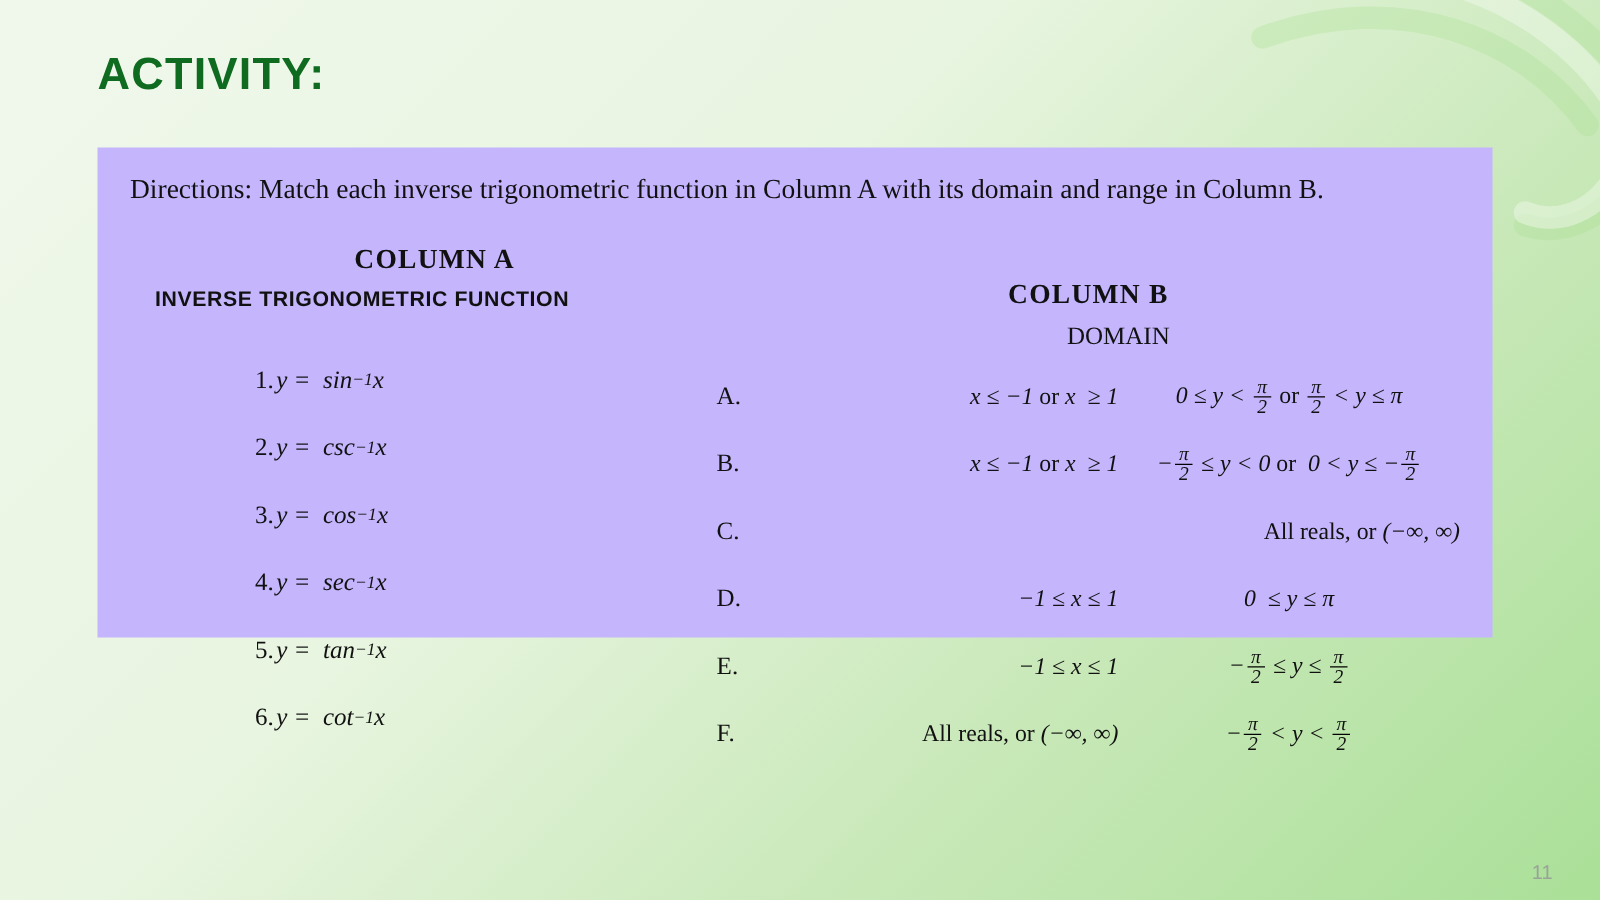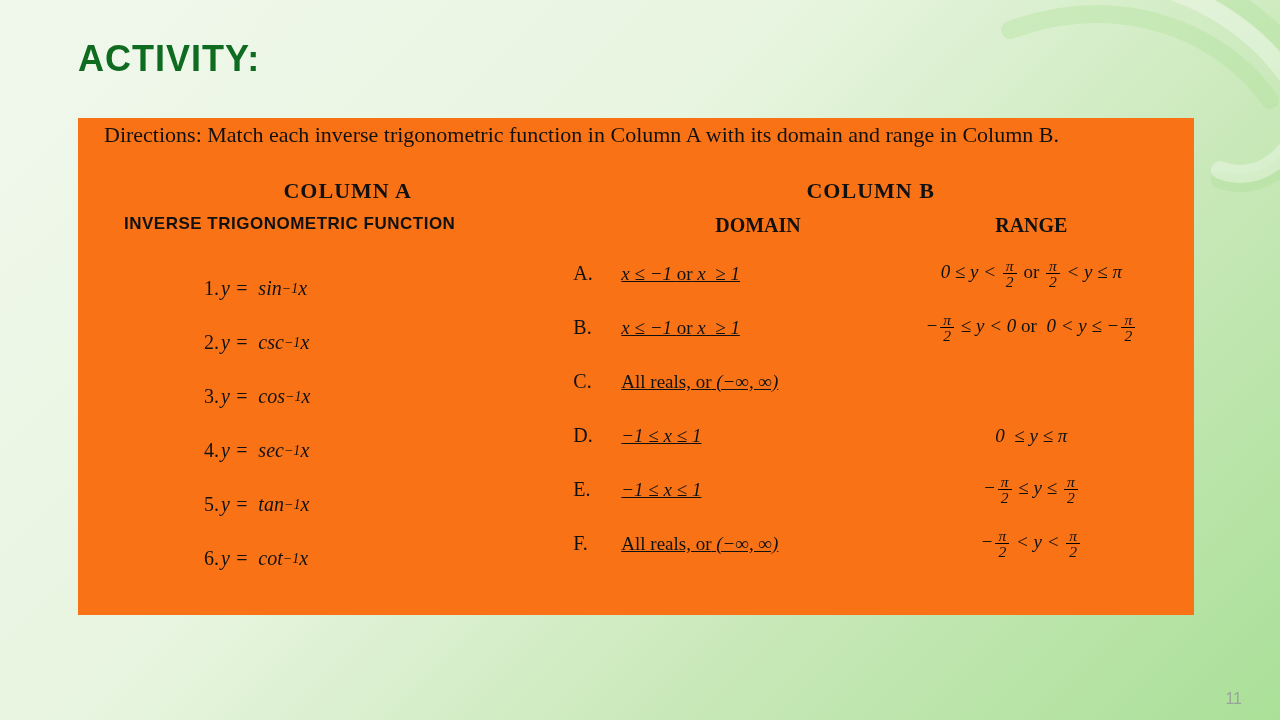--- a/index.html
+++ b/index.html
@@ -23,61 +23,62 @@
     left: 78px; top: 38px;
     font-family: Arial, Helvetica, sans-serif;
     font-weight: 800;
     letter-spacing: 1px;
     font-size: 36px;
     color: #0e6b20;
   }
   .panel {
     position: absolute;
     left: 78px; top: 118px;
-    width: 1116px; height: 497px;
-    background: #f97316;
-    padding: 2px 26px 10px 26px;
+    width: 1116px; height: 392px;
+    background: #c4b5fd;
+    padding: 18px 26px 10px 26px;
     color: #111;
   }
   .directions {
     font-size: 22px;
     line-height: 1.35;
     margin-bottom: 28px;
     font-family: Georgia, 'Times New Roman', serif;
   }
   .cols {
     display: flex;
     gap: 2px;
   }
   .colA {
     width: 44%;
     padding-left: 20px;
   }
   .colB {
     width: 56%;
+    margin-top: 28px;
   }
   .col-header {
     font-family: Georgia, serif;
     font-weight: 700;
     font-size: 22px;
     letter-spacing: 1px;
     text-align: center;
     margin-bottom: 10px;
   }
   .subheader {
     font-family: Liberation Sans, sans-serif;
     font-weight: 700;
     font-size: 17px;
     letter-spacing: 0.5px;
     margin-bottom: 28px;
     text-align: left;
   }
   .colB .subrow {
     display: flex;
-    font-weight: 700;
+    font-weight: 400;
     font-size: 20px;
     margin-bottom: 10px;
   }
   .colB .subrow .lbl { width: 48px; }
   .colB .subrow .dom { flex: 1; text-align: center; }
   .colB .subrow .rng { flex: 1; text-align: center; }
   .rowA {
     font-family: 'Cambria Math', Georgia, serif;
     font-size: 20px;
     font-style: italic;
@@ -88,21 +89,21 @@
   }
   .rowA .num { font-style: normal; margin-right: 2px; }
   .rowB {
     display: flex;
     align-items: center;
     min-height: 54px;
     font-family: 'Cambria Math', Georgia, serif;
     font-size: 19px;
   }
   .rowB .letter { width: 48px; font-size: 20px; font-style: normal; }
-  .rowB .domain { flex: 1; text-align: left; font-style: italic; text-decoration: underline; }
+  .rowB .domain { flex: 1; text-align: right; font-style: italic; }
   .rowB .range  { flex: 1; text-align: center; font-style: italic; }
   sup { font-size: 0.7em; vertical-align: super; }
   .pagenum {
     position: absolute;
     right: 38px; bottom: 12px;
     color: #9aa39a;
     font-family: Arial, sans-serif;
     font-size: 16px;
   }
   
@@ -151,21 +152,20 @@
           <div class="rowA"><span class="num">5.</span> y&nbsp;=&nbsp;&nbsp;tan<sup>−1</sup>x</div>
           <div class="rowA"><span class="num">6.</span> y&nbsp;=&nbsp;&nbsp;cot<sup>−1</sup>x</div>
         </div>
     </div>
 
     <div class="colB">
       <div class="col-header">COLUMN B</div>
       <div class="subrow">
         <div class="lbl"></div>
         <div class="dom">DOMAIN</div>
-        <div class="rng">RANGE</div>
       </div>
       <div id="colB-list">
           <div class="rowB">
             <div class="letter">A.</div>
             <div class="domain">x ≤ −1 <span class="upright">or</span> x &nbsp;≥ 1</div>
             <div class="range">0 ≤ y &lt; <span class="frac"><span class="num">π</span><span class="den">2</span></span> <span class="upright">or</span> <span class="frac"><span class="num">π</span><span class="den">2</span></span> &lt; y ≤ π</div>
           </div>
           <div class="rowB">
             <div class="letter">B.</div>
             <div class="domain">x ≤ −1 <span class="upright">or</span> x &nbsp;≥ 1</div>

